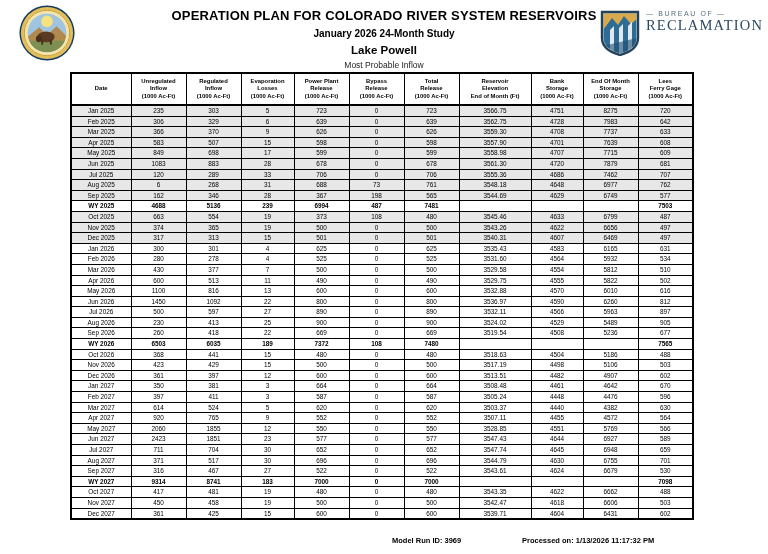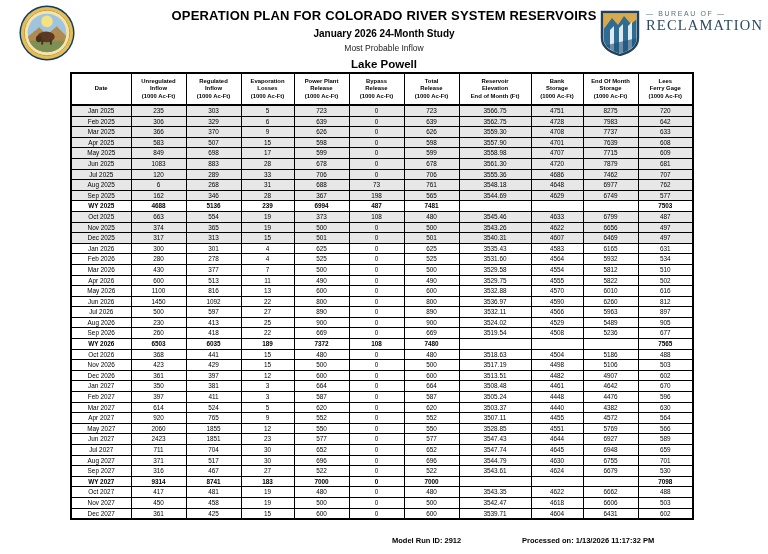--- a/index.html
+++ b/index.html
@@ -60,22 +60,22 @@
         <rect x="24" y="37" width="2" height="5" fill="#4a2e1a"></rect>
         <rect x="33" y="37" width="2" height="5" fill="#4a2e1a"></rect>
       </g>
       <circle cx="30" cy="30" r="23.5" fill="none" stroke="#c79a33" stroke-width="1"></circle>
     </svg>
   </div>
 
   <div id="title-block">
     <div id="main-title">OPERATION PLAN FOR COLORADO RIVER SYSTEM RESERVOIRS</div>
     <div id="sub-title">January 2026 24-Month Study</div>
+    <div id="reservoir-name">Lake Powell</div>
     <div id="inflow-scenario">Most Probable Inflow</div>
-    <div id="reservoir-name">Lake Powell</div>
   </div>
 
   <div id="bor-logo">
     <svg id="bor-shield" viewBox="0 0 40 46">
       <path d="M2 2 H38 V28 Q38 40 20 45 Q2 40 2 28 Z" fill="#ffffff" stroke="#24415c" stroke-width="2.4"></path>
       <clipPath id="shieldClip">
           <path d="M3.5 3.5 H36.5 V28 Q36.5 38.8 20 43.4 Q3.5 38.8 3.5 28 Z"></path>
         </clipPath>
       <g clip-path="url(#shieldClip)">
         <rect x="3" y="3" width="34" height="41" fill="#2f6c94"></rect>
@@ -668,17 +668,17 @@
           <td>600</td>
           <td>3539.71</td>
           <td>4604</td>
           <td>6431</td>
           <td>602</td>
         </tr>
       </tbody>
   </table>
 
   <div id="footer">
-    <span id="model-run">Model Run ID: 2912</span>
+    <span id="model-run">Model Run ID: 3969</span>
     <span id="processed-on">Processed on: 1/13/2026 11:17:32 PM</span>
   </div>
 
 </div>
 
 </body></html>

